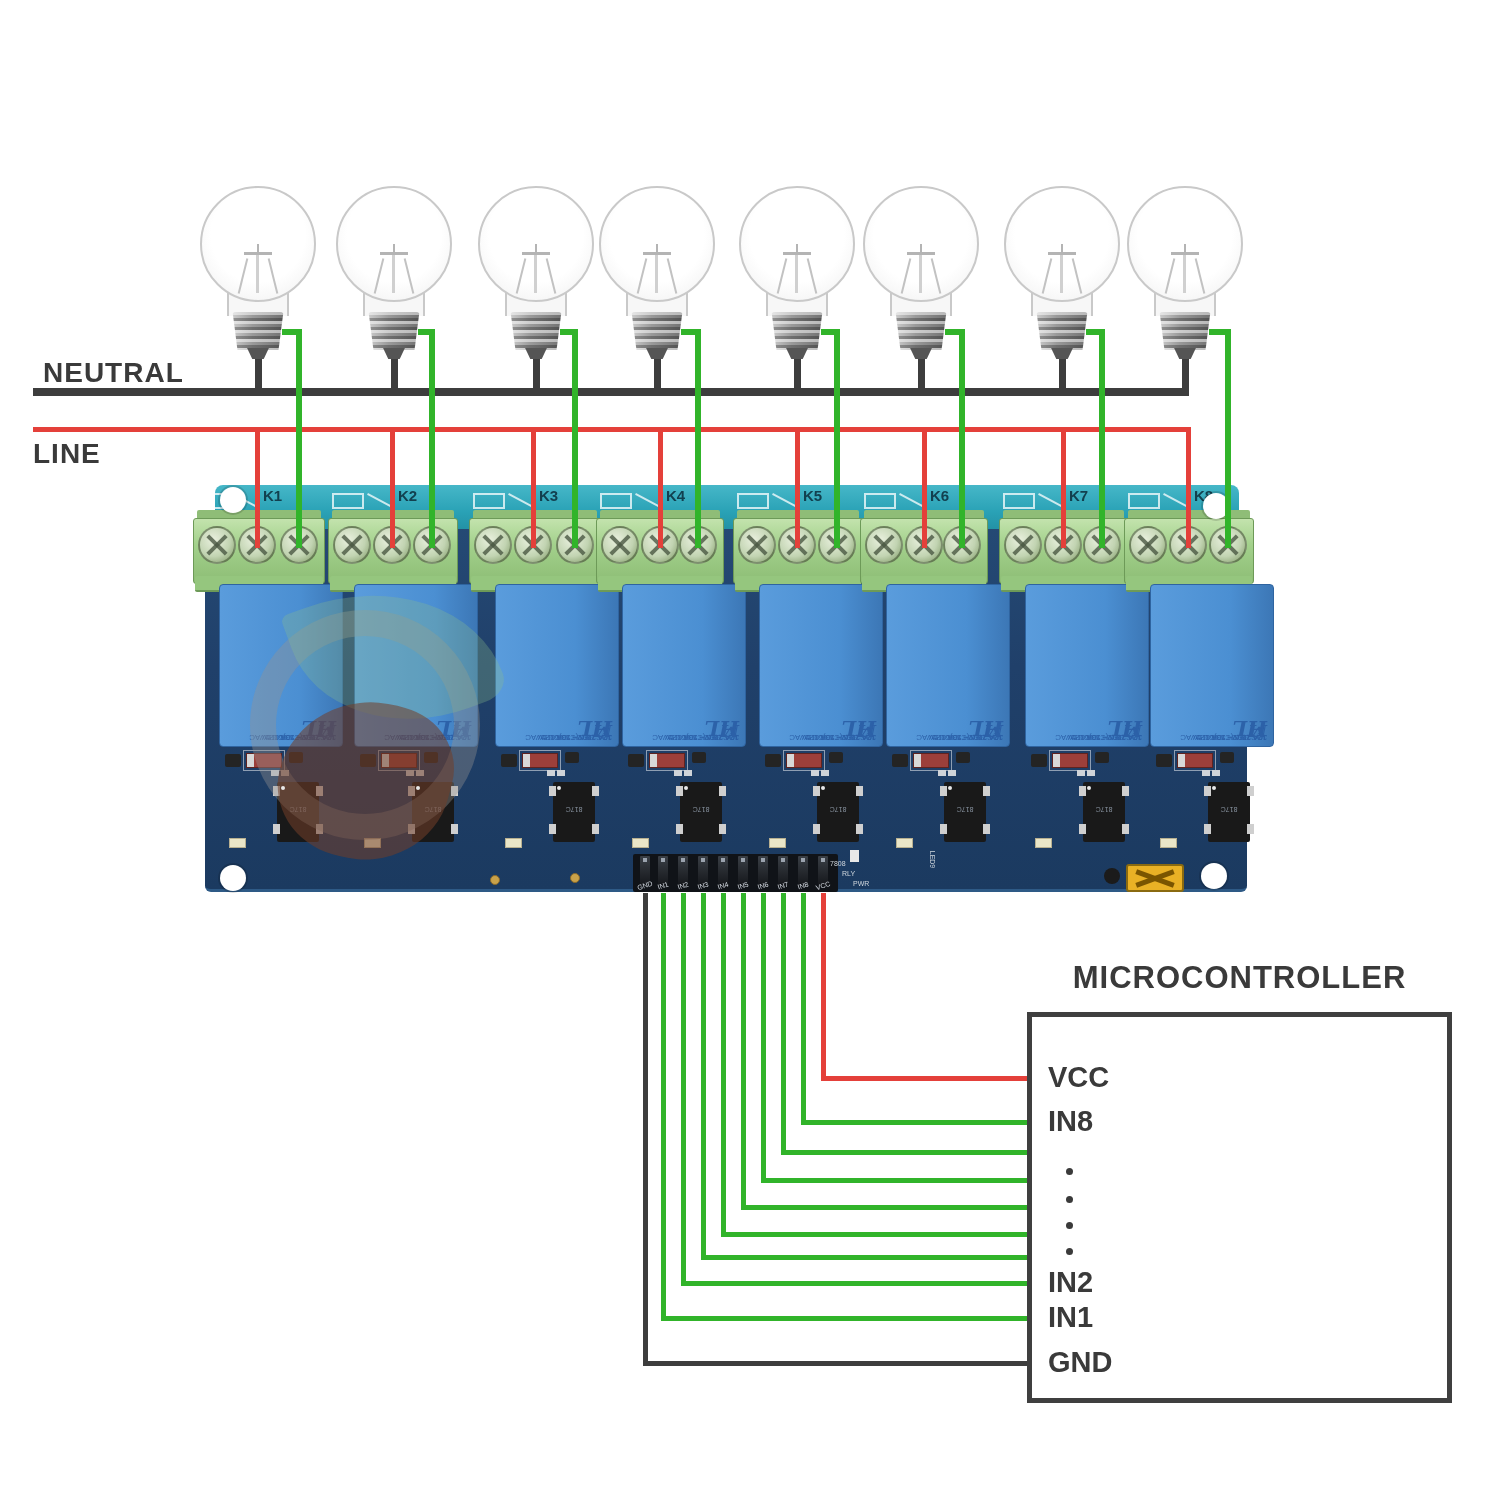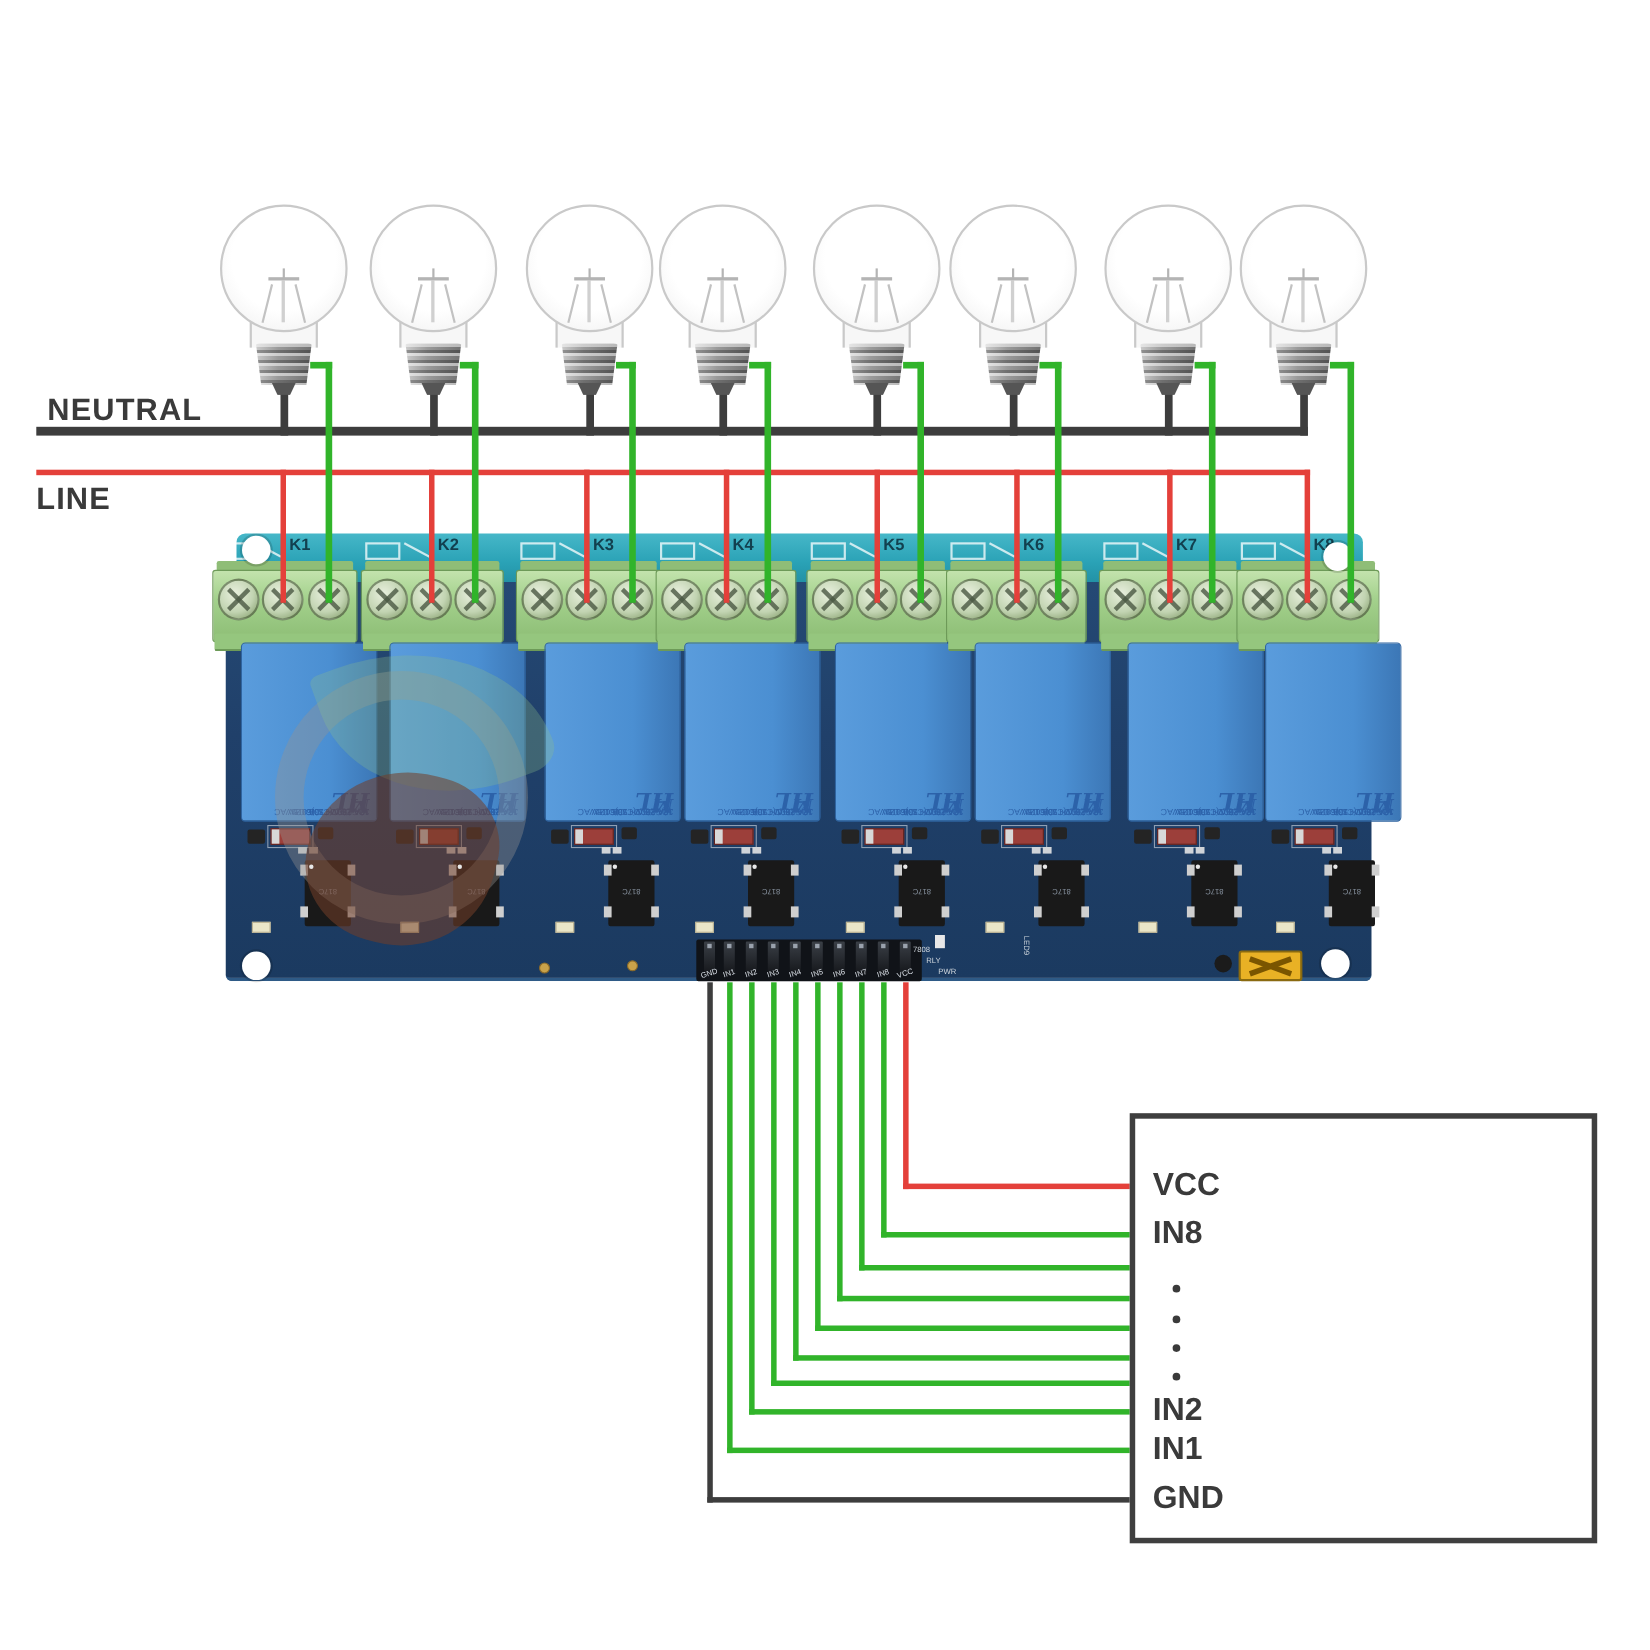--- a/index.html
+++ b/index.html
@@ -25,20 +25,21 @@
   .optotext{transform:rotate(180deg);font-size:7px;color:#8893a0;text-align:center;z-index:2;}
   .wm-text{font-weight:bold;font-size:175px;color:rgba(214,217,219,0.5);letter-spacing:6px;z-index:2;}
 </style>
 </head>
 <body>
 
 <div id="canvas">
   <div class="buslbl" id="neutral-label">NEUTRAL</div>
   <div class="buslbl" id="line-label">LINE</div>
   <div id="mcu-box"></div>
+  <div id="mcu-title">MICROCONTROLLER</div>
 <div style="left: 33px; top: 388px; width: 1156px; height: 8px; background: rgb(61, 61, 61); z-index: 1;"></div>
     <div style="left: 33px; top: 427px; width: 1158px; height: 5px; background: rgb(228, 64, 58); z-index: 1;"></div>
     <div style="left: 254.5px; top: 352px; width: 7px; height: 44px; background: rgb(61, 61, 61); z-index: 1;"></div>
     <div style="left: 227px; top: 284px; width: 62px; height: 32px; background: rgb(247, 247, 247); border-left: 2px solid rgb(201, 201, 201); border-right: 2px solid rgb(201, 201, 201); z-index: 1;"></div>
     <div style="left: 200px; top: 186px; width: 116px; height: 116px; border-radius: 50%; border: 2.5px solid rgb(201, 201, 201); background: radial-gradient(circle at 50% 42%, rgb(255, 255, 255) 55%, rgb(247, 247, 247) 75%, rgb(238, 238, 238) 92%, rgb(230, 230, 230)); z-index: 1;"></div>
     <div style="left: 256px; top: 255px; width: 3px; height: 38px; background: rgb(208, 208, 208); z-index: 1;"></div>
     <div style="left: 242px; top: 258px; width: 2px; height: 36px; background: rgb(194, 194, 194); transform: rotate(14deg); z-index: 1;"></div>
     <div style="left: 272px; top: 258px; width: 2px; height: 36px; background: rgb(194, 194, 194); transform: rotate(-14deg); z-index: 1;"></div>
     <div style="left: 244px; top: 252px; width: 28px; height: 3px; background: rgb(180, 180, 180); z-index: 1;"></div>
     <div style="left: 257px; top: 244px; width: 2px; height: 9px; background: rgb(180, 180, 180); z-index: 1;"></div>

